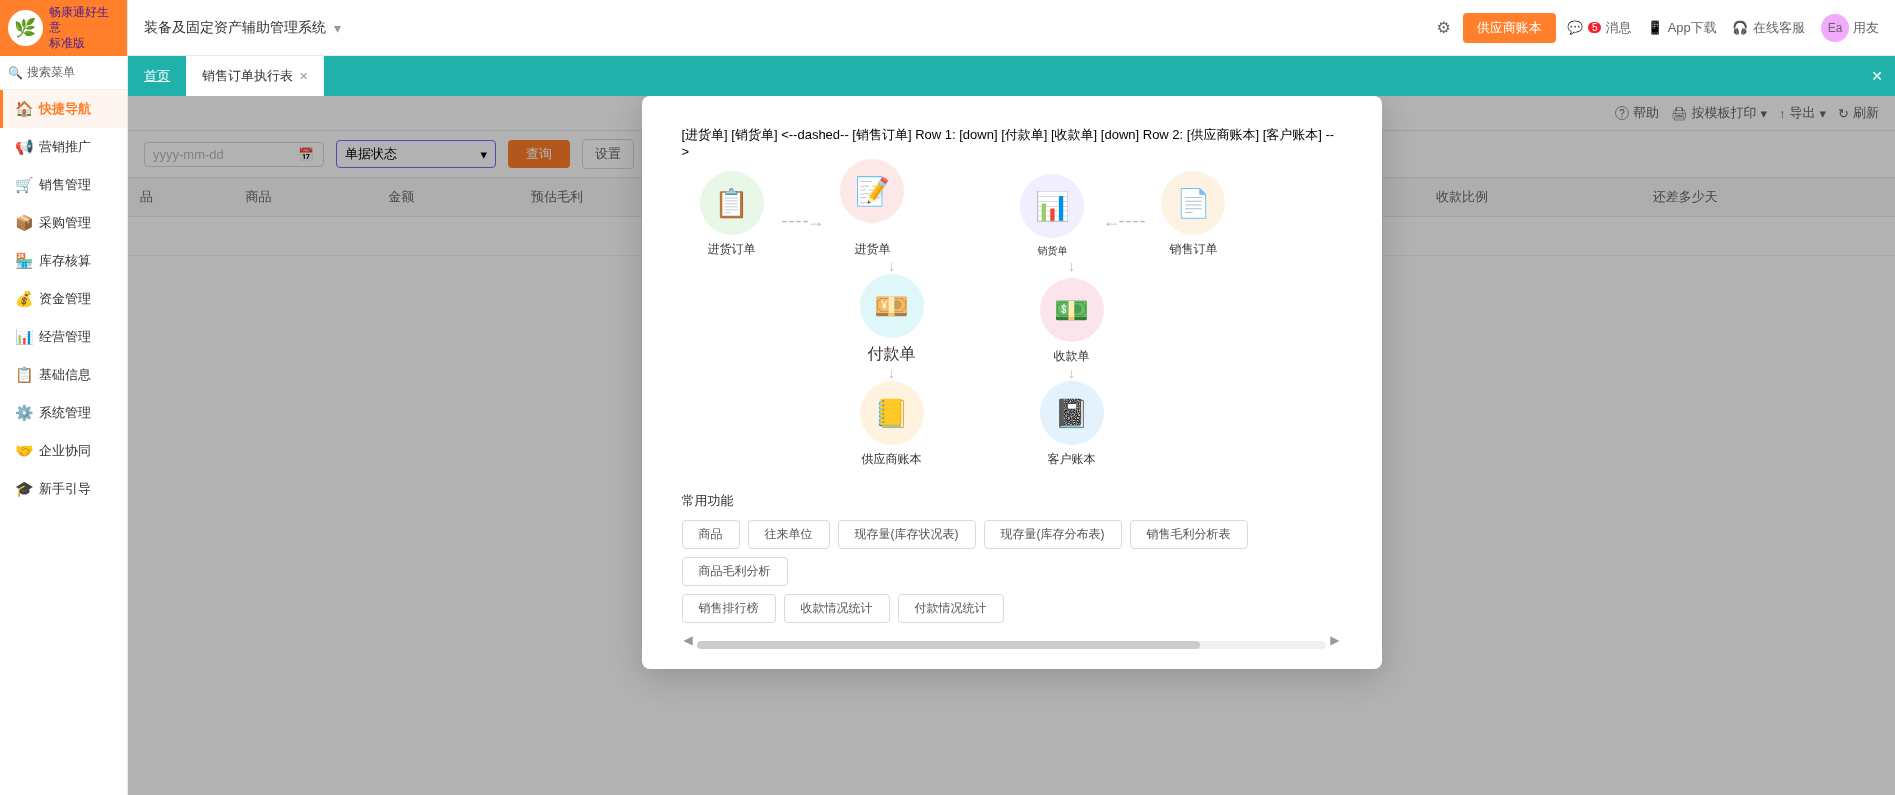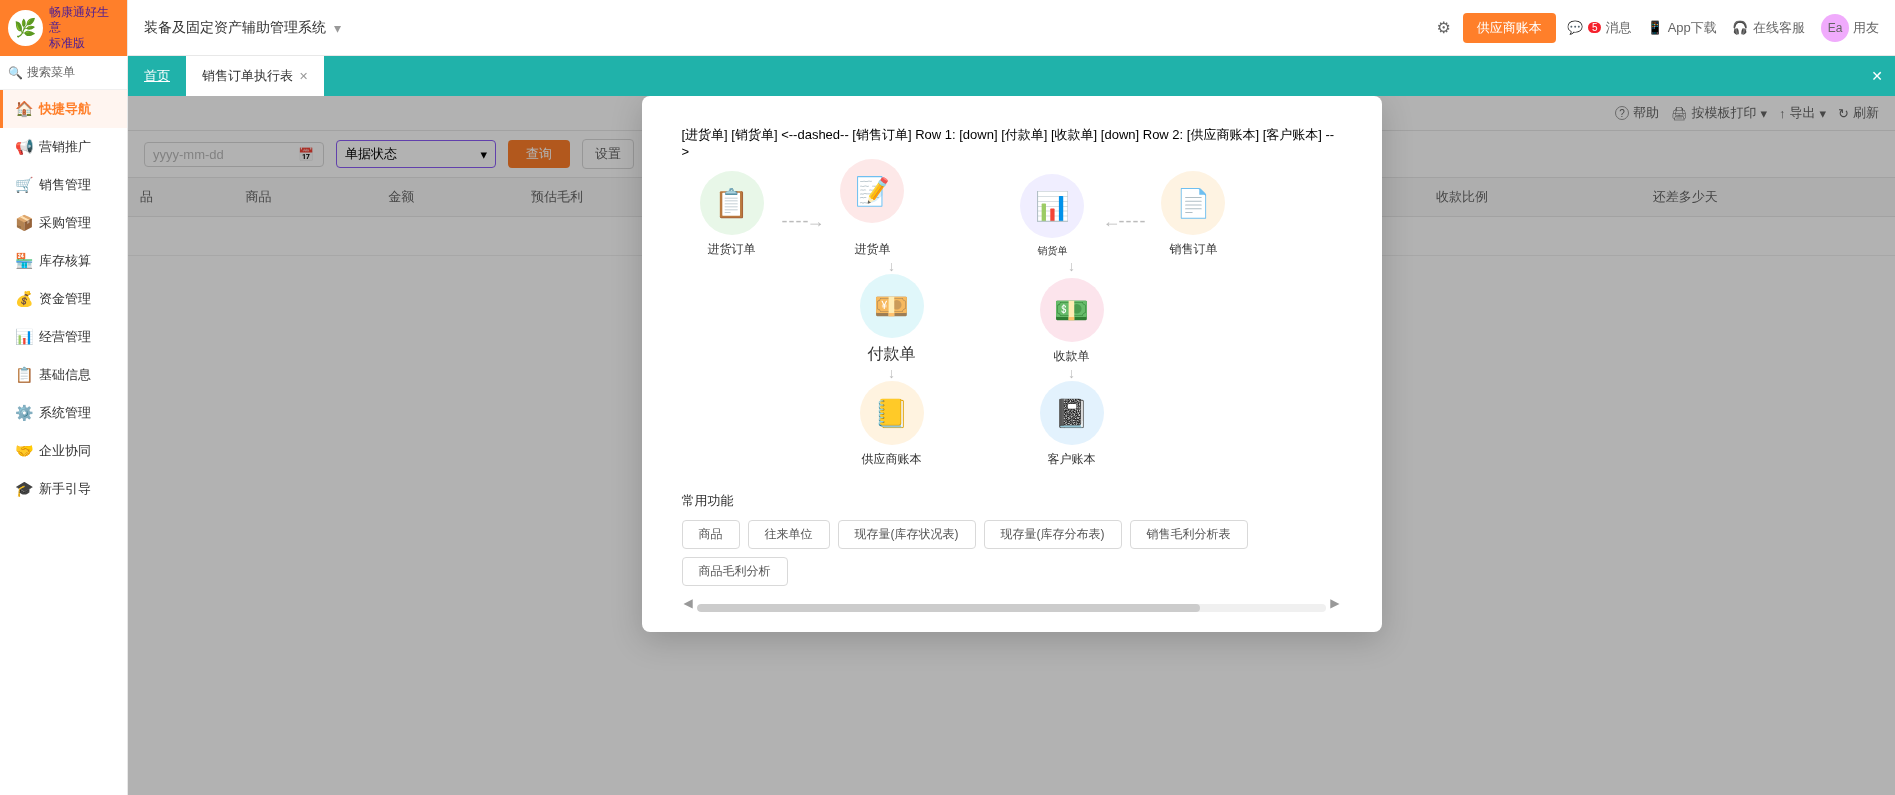--- a/index.html
+++ b/index.html
@@ -416,20 +416,25 @@
           <div class="common-functions">
             <div class="cf-title">常用功能</div>
             <div class="cf-btns">
               <button class="cf-btn">商品</button>
               <button class="cf-btn">往来单位</button>
               <button class="cf-btn">现存量(库存状况表)</button>
               <button class="cf-btn">现存量(库存分布表)</button>
               <button class="cf-btn">销售毛利分析表</button>
               <button class="cf-btn">商品毛利分析</button>
             </div>
+            <div class="cf-btns">
+              <button class="cf-btn">销售排行榜</button>
+              <button class="cf-btn">收款情况统计</button>
+              <button class="cf-btn">付款情况统计</button>
+            </div>
           </div>
 
           
           <div class="qn-scroll-row">
             <span class="qn-scroll-arrow">◀</span>
             <div class="qn-scrollbar" style="flex:1;">
               <div class="qn-scrollbar-thumb"></div>
             </div>
             <span class="qn-scroll-arrow">▶</span>
           </div>

